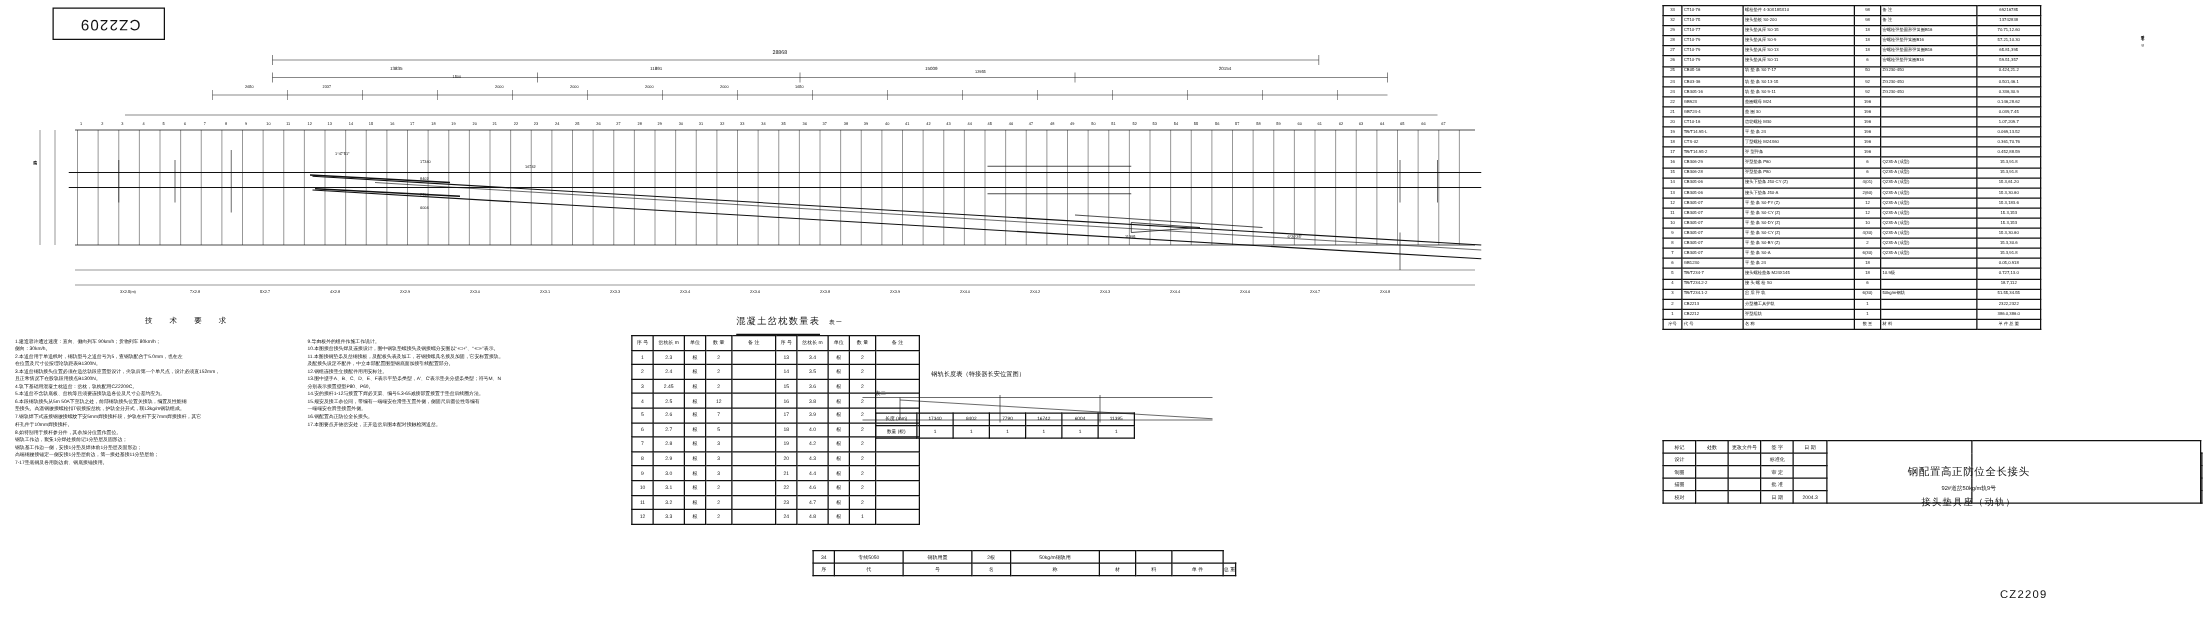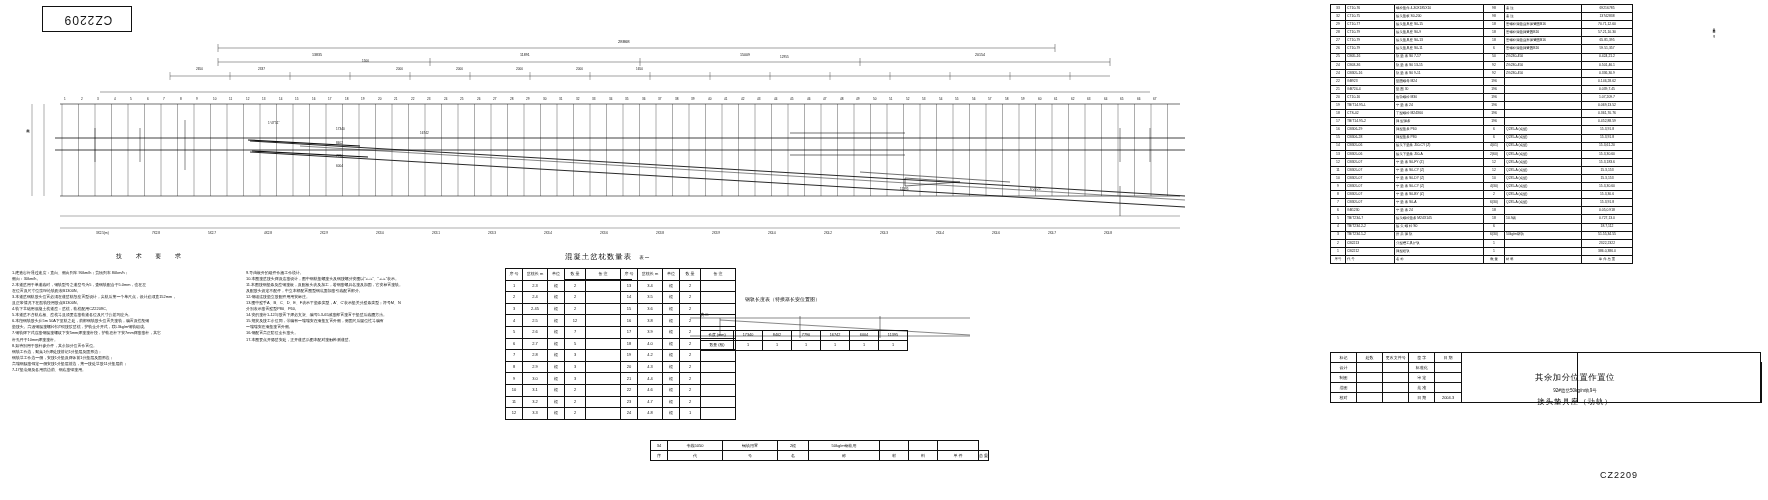--- a/index.html
+++ b/index.html
@@ -33,21 +33,21 @@
   #stamp .co{font-size:8.4px;letter-spacing:.5px;}
   #stamp .l2{font-size:4.6px;margin-top:5px;}
   #stamp .l4{font-size:7.4px;margin-top:4px;letter-spacing:1px;}
 
   #sheetno{position:absolute;left:1600px;top:470px;font-size:9px;letter-spacing:1px;}
 
   
   #conc{left:505px;top:268px;}
   #conc td{height:10.6px;font-size:4px;}
   #conc-title{position:absolute;left:565px;top:252px;font-size:7.4px;letter-spacing:1px;}
-  #conc-title .u{border-bottom:.7px solid #111;padding-bottom:18px;}
+  #conc-title .u{border-bottom:.7px solid #111;padding-bottom:6px;margin-left:24px;}
 
   
   #mid{left:700px;top:330px;}
   #mid td{height:9px;font-size:3.8px;}
   #mid-title{position:absolute;left:745px;top:296px;font-size:5px;}
   #mid-title2{position:absolute;left:700px;top:312px;font-size:4.4px;}
 
   
   #bstrip{left:650px;top:440px;}
   #bstrip td{height:9px;font-size:4px;}
@@ -900,19 +900,19 @@
           <td>校对</td>
           <td></td>
           <td></td>
           <td>日 期</td>
           <td>2004.3</td>
           <td></td>
         </tr>
       </tbody>
     </table>
   <div id="stamp">
-    <div class="co">其余加分位置作置位</div>
+    <div class="co">钢配置高正防位全长接头</div>
     <div class="l2">92#道岔50kg/m轨9号</div>
     <div class="l4">接头垫具座（动轨）</div>
   </div>
   <div id="sheetno">CZ2209</div>
 
 </div>
 
 </body></html>

